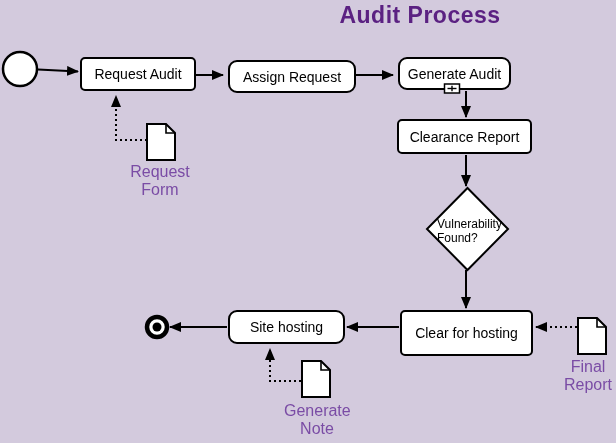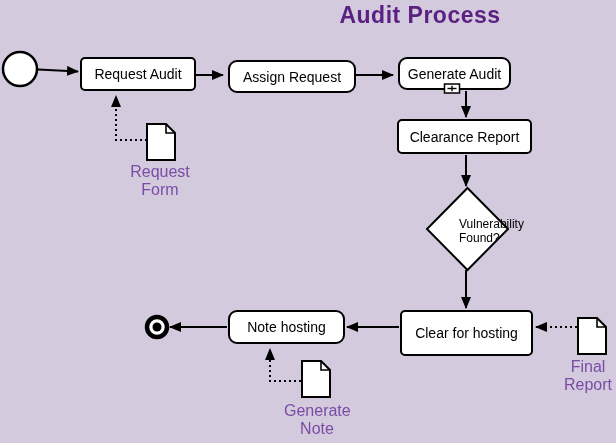--- a/index.html
+++ b/index.html
@@ -15,42 +15,42 @@
     position:absolute;box-sizing:border-box;background:#FFFFFF;border:2px solid #000;
     display:flex;align-items:center;justify-content:center;
     font-size:14px;color:#000;z-index:2;white-space:nowrap;
   }
   .r5{border-radius:5px}
   .r9{border-radius:9px}
   .layer{position:absolute;left:0;top:0;z-index:3;pointer-events:none}
   .layer .hit{pointer-events:auto}
   .gw-label{
     position:absolute;left:437px;top:217px;width:70px;font-size:12px;line-height:1.2;
-    color:#000;z-index:4;margin-left:22px;
+    color:#000;z-index:4;
   }
   .doc-label{
     position:absolute;color:#7A4CA5;font-size:16px;line-height:1.15;text-align:center;z-index:4;
   }
   .lbl-request-form{left:128px;top:163px;width:64px;}
   .lbl-final-report{left:558px;top:358px;width:60px;}
   .lbl-clearance-note{left:284px;top:402px;width:66px;}
 </style>
 </head>
 <body>
 
 <div class="canvas">
 
   <div class="title">Audit Process</div>
 
   <div class="task r9" style="left:228px;top:60px;width:128px;height:33px;">Assign Request</div>
   <div class="task r5" style="left:80px;top:57px;width:116px;height:34px;">Request Audit</div>
   <div class="task r9" style="left:398px;top:57px;width:113px;height:33px;">Generate Audit</div>
   <div class="task r5" style="left:397px;top:119px;width:135px;height:35px;">Clearance Report</div>
   <div class="task r5" style="left:400px;top:310px;width:133px;height:46px;">Clear for hosting</div>
-  <div class="task r9" style="left:228px;top:310px;width:117px;height:34px;">Note hosting</div>
+  <div class="task r9" style="left:228px;top:310px;width:117px;height:34px;">Site hosting</div>
 
   <div class="gw-label">Vulnerability Found?</div>
   <div class="doc-label lbl-request-form">Request Form</div>
   <div class="doc-label lbl-final-report">Final Report</div>
   <div class="doc-label lbl-clearance-note">Generate Note</div>
 
   <svg class="layer" width="616" height="443" viewBox="0 0 616 443">
     <defs>
       <marker id="ah" markerUnits="userSpaceOnUse" markerWidth="12" markerHeight="10" refX="11" refY="5" orient="auto">
         <path d="M0,0 L12,5 L0,10 Z" fill="#000"></path>

